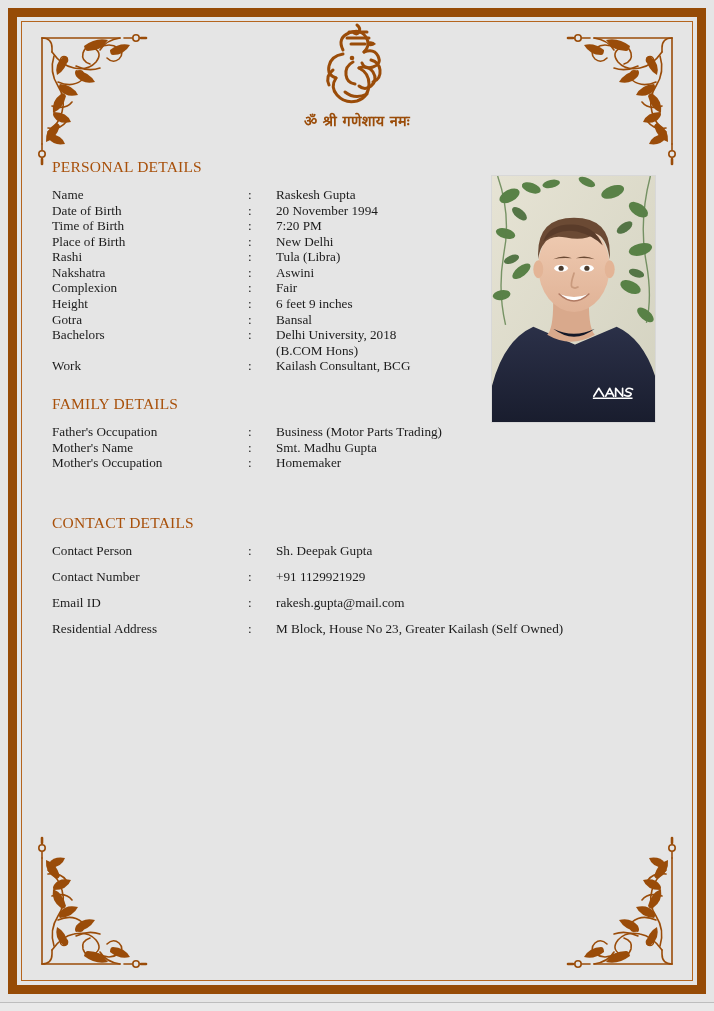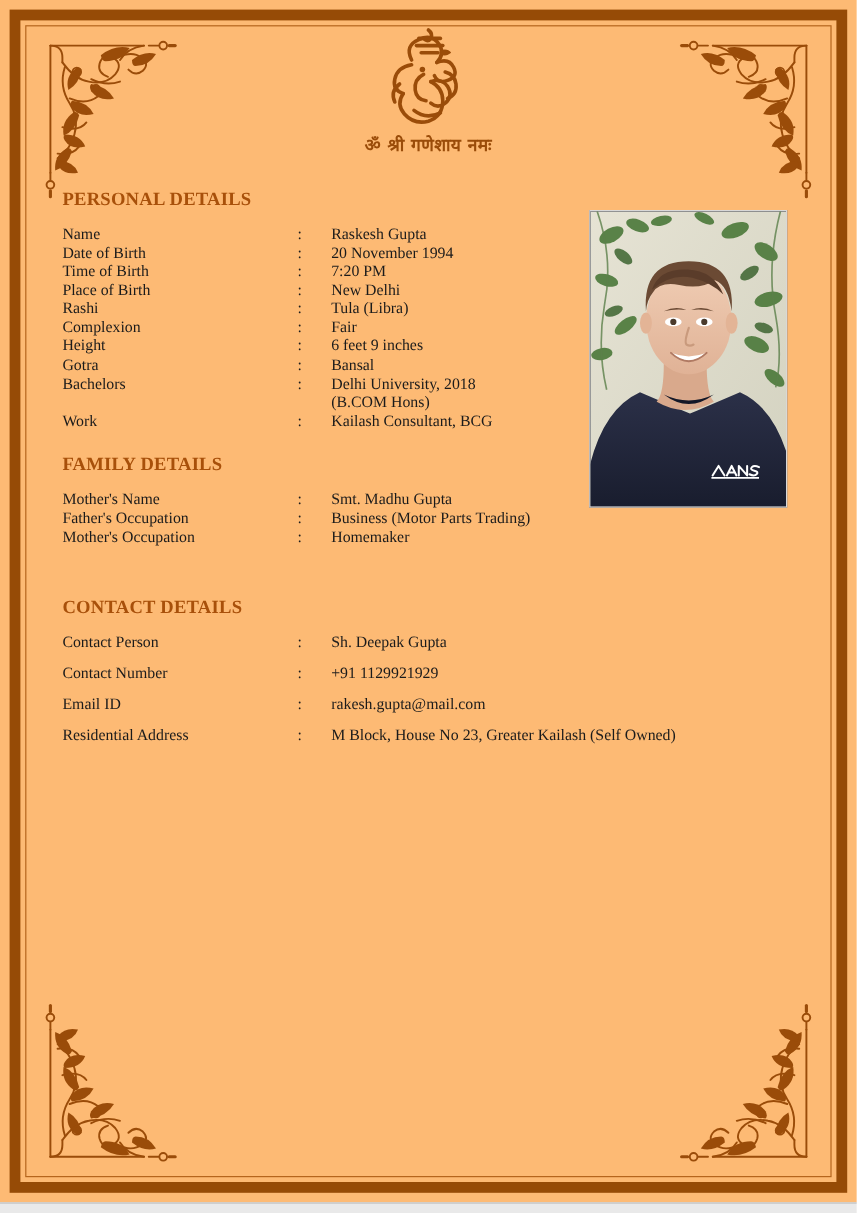--- a/index.html
+++ b/index.html
@@ -13,21 +13,21 @@
     font-family: "Liberation Serif", "DejaVu Serif", serif;
     position: relative;
     overflow: hidden;
   }
 
   .page {
     position: absolute;
     left: 0; top: 0;
     width: 714px;
     height: 1002px;
-    background: #fdba74;
+    background: #e5e5e5;
     box-sizing: border-box;
   }
 
   
   .frame-outer {
     position: absolute;
     left: 8px; top: 8px;
     width: 698px;
     height: 986px;
     border: 9px solid #964B06;
@@ -88,21 +88,21 @@
     left: 52px;
     top: 158px;
     width: 612px;
   }
 
   .section { margin-bottom: 2px; }
 
   .section-title {
     color: #A8500A;
     font-size: 15.5px;
-    font-weight: bold;
+    font-weight: normal;
     letter-spacing: .2px;
     margin: 0 0 11px 0;
   }
   .sec-family  { margin-top: 21px; }
   .sec-contact { margin-top: 43px; }
 
   table.rows {
     border-collapse: collapse;
     font-size: 13.2px;
     color: #1b1b1b;
@@ -431,20 +431,25 @@
             <td class="lbl">Place of Birth</td>
             <td class="colon">:</td>
             <td class="val">New Delhi</td>
           </tr>
           <tr>
             <td class="lbl">Rashi</td>
             <td class="colon">:</td>
             <td class="val">Tula (Libra)</td>
           </tr>
           <tr>
+            <td class="lbl">Nakshatra</td>
+            <td class="colon">:</td>
+            <td class="val">Aswini</td>
+          </tr>
+          <tr>
             <td class="lbl">Complexion</td>
             <td class="colon">:</td>
             <td class="val">Fair</td>
           </tr>
           <tr>
             <td class="lbl">Height</td>
             <td class="colon">:</td>
             <td class="val">6 feet 9 inches</td>
           </tr>
           <tr>
@@ -465,28 +470,28 @@
           </tr>
         </tbody>
       </table>
     </div>
 
     <div class="section sec-family">
       <div class="section-title">FAMILY DETAILS</div>
       <table class="rows" id="family-rows">
         <tbody>
           <tr>
+            <td class="lbl">Father's Occupation</td>
+            <td class="colon">:</td>
+            <td class="val">Business (Motor Parts Trading)</td>
+          </tr>
+          <tr>
             <td class="lbl">Mother's Name</td>
             <td class="colon">:</td>
             <td class="val">Smt. Madhu Gupta</td>
-          </tr>
-          <tr>
-            <td class="lbl">Father's Occupation</td>
-            <td class="colon">:</td>
-            <td class="val">Business (Motor Parts Trading)</td>
           </tr>
           <tr>
             <td class="lbl">Mother's Occupation</td>
             <td class="colon">:</td>
             <td class="val">Homemaker</td>
           </tr>
         </tbody>
       </table>
     </div>
 

